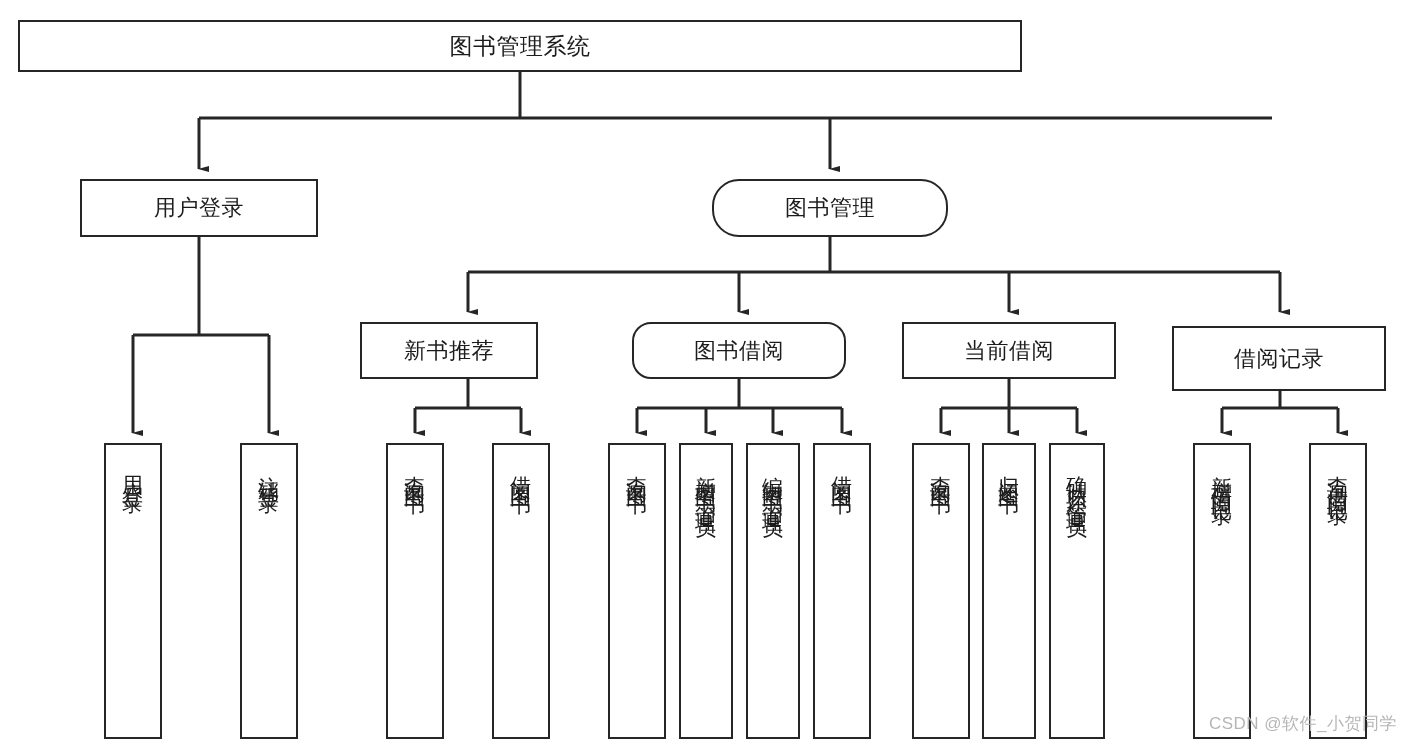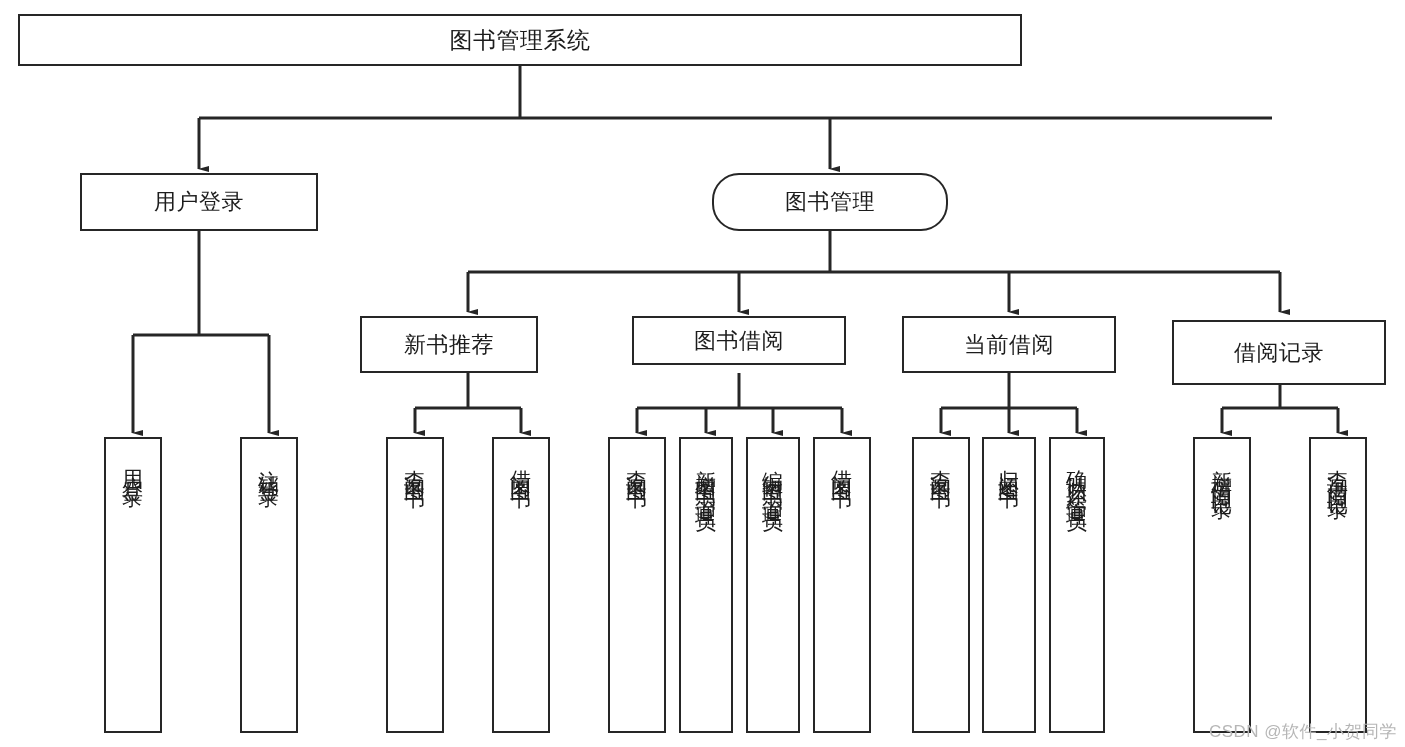--- a/index.html
+++ b/index.html
@@ -27,20 +27,21 @@
   
   .node{
     position:absolute;
     box-sizing:border-box;
     background:#ffffff;
     border:2px solid #262626;
     display:flex;
     align-items:center;
     justify-content:center;
     z-index:3;
+    margin-top:6px;
   }
   .node .lbl{
     display:block;
     text-align:center;
     line-height:1.08;
     letter-spacing:0.5px;
     color:#1c1c1c;
   }
   
   .h-node .lbl{
@@ -59,21 +60,21 @@
     -webkit-writing-mode:vertical-rl;
     font-size:21px;
     line-height:1.0;
     letter-spacing:6px;
     white-space:nowrap;
   }
   
   #watermark{
     position:absolute;
     right:8px;
-    bottom:4px;
+    bottom:12px;
     font-size:17px;
     color:#b6b6b6;
     letter-spacing:0.5px;
     z-index:6;
     white-space:nowrap;
     font-family:"Liberation Sans","DejaVu Sans",sans-serif;
   }
 </style>
 </head>
 <body>
@@ -142,21 +143,21 @@
   </div>
 
   <div class="node h-node" style="left:712px; top:173px; width:236px; height:58px;border-radius:27px;">
     <span class="lbl">图书管理</span>
   </div>
 
   <div class="node h-node" style="left:360px; top:316px; width:178px; height:57px;">
     <span class="lbl">新书推荐</span>
   </div>
 
-  <div class="node h-node" style="left:632px; top:316px; width:214px; height:49px;">
+  <div class="node h-node" style="left:632px; top:316px; width:214px; height:57px;border-radius:19px;">
     <span class="lbl">图书借阅</span>
   </div>
 
   <div class="node h-node" style="left:902px; top:316px; width:214px; height:57px;">
     <span class="lbl">当前借阅</span>
   </div>
 
   <div class="node h-node" style="left:1172px; top:320px; width:214px; height:65px;">
     <span class="lbl">借阅记录</span>
   </div>

